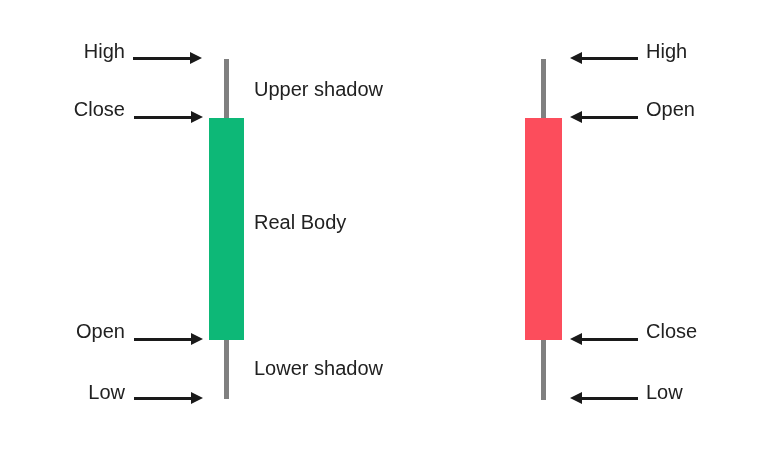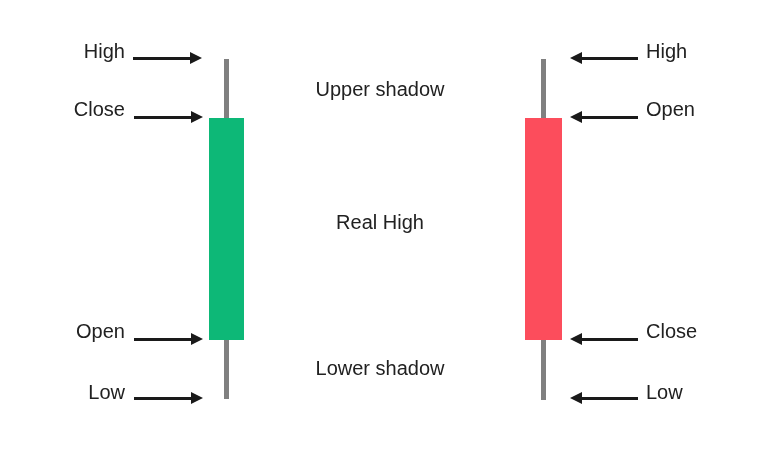--- a/index.html
+++ b/index.html
@@ -19,21 +19,21 @@
   .label {
     position: absolute;
     font-size: 20px;
     line-height: 30px;
     height: 30px;
     color: var(--text, #212121);
     white-space: nowrap;
   }
   .label-left-col  { width: 125px; left: 0; text-align: right; }
   .label-right-col { left: 646px; width: 130px; text-align: left; }
-  .label-center    { left: 265px; width: 230px; text-align: center; }
+  .label-center    { left: 254px; width: 230px; text-align: left; }
 
   .wick {
     position: absolute;
     width: 5px;
     background: var(--wick_gray, #808080);
   }
   .body {
     position: absolute;
     height: 222px;
     top: 118px;
@@ -94,16 +94,16 @@
   <div class="label label-right-col" style="top:94px;">Open</div>
   <div class="label label-right-col" style="top:316px;">Close</div>
   <div class="label label-right-col" style="top:377px;">Low</div>
 
   <div class="arrow arrow-left" style="left:581px; top:57px;"></div>
   <div class="arrow arrow-left" style="left:581px; top:116px;"></div>
   <div class="arrow arrow-left" style="left:581px; top:338px;"></div>
   <div class="arrow arrow-left" style="left:581px; top:397px;"></div>
 
   <div class="label label-center" style="top:74px;">Upper shadow</div>
-  <div class="label label-center" style="top:207px;">Real High</div>
+  <div class="label label-center" style="top:207px;">Real Body</div>
   <div class="label label-center" style="top:353px;">Lower shadow</div>
 
 </div>
 
 </body></html>

